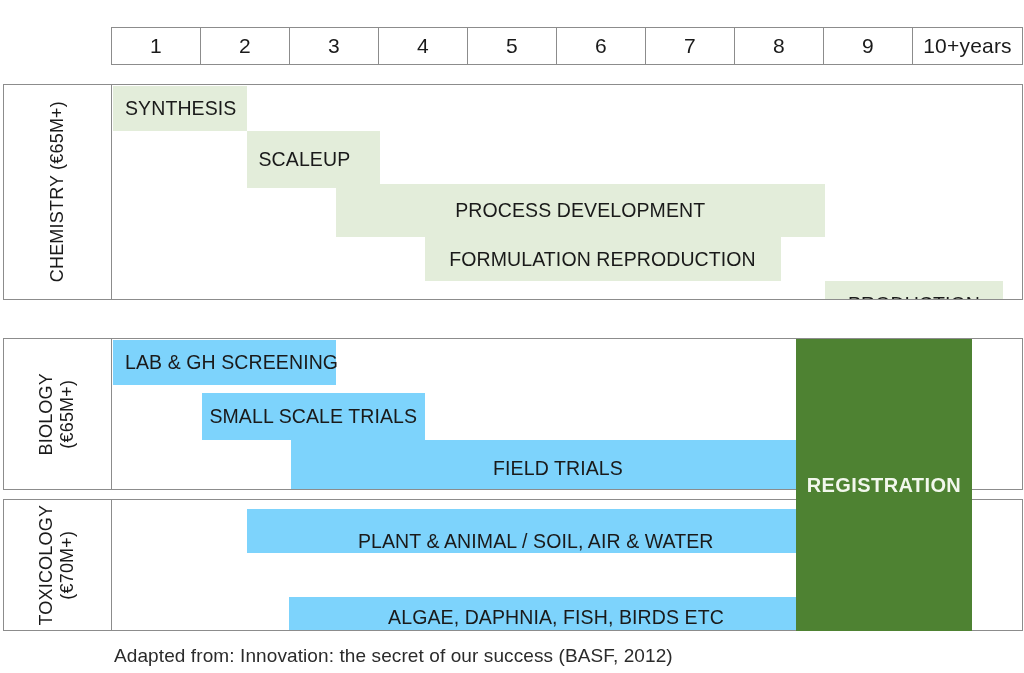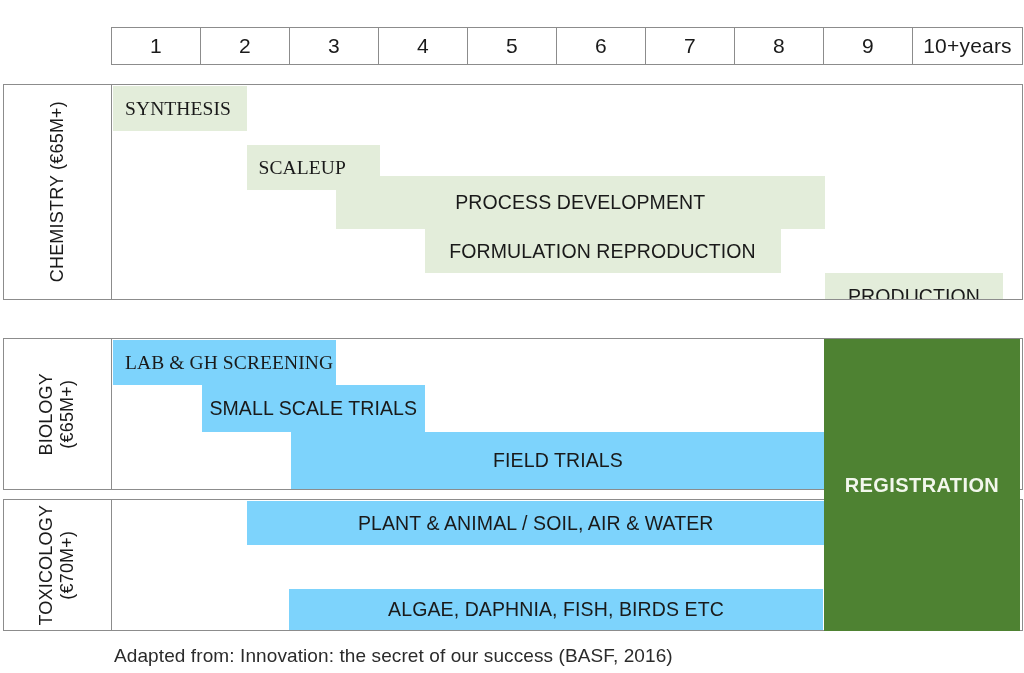--- a/index.html
+++ b/index.html
@@ -107,29 +107,29 @@
     display: flex;
     align-items: center;
     font-size: 19.5px;
     letter-spacing: 0.1px;
     color: #1a1a1a;
     white-space: nowrap;
   }
   .bar.light { background: #e3edda; }
   .bar.mid   { background: #7dd3fc; }
   .bar .bar-text { padding: 0 12px; }
-  .bar.align-left   { justify-content: flex-start; font-family: Liberation Serif, serif; }
-  .bar.align-center { justify-content: center; }
+  .bar.align-left   { justify-content: flex-start; }
+  .bar.align-center { justify-content: center; margin-top: 8px; }
 
   
   #registration-block {
     position: absolute;
-    left: 824px;
+    left: 796px;
     top: 339px;
-    width: 196px;
+    width: 176px;
     height: 292px;
     background: #4e8232;
     display: flex;
     align-items: center;
     justify-content: center;
     z-index: 8;
   }
   #registration-block .reg-text {
     color: #f2f7ec;
     font-size: 20px;
@@ -167,21 +167,21 @@
     </div>
 
   <div class="band" id="band-chemistry">
     <div class="band-label">
       <div class="rot">CHEMISTRY (€65M+)</div>
     </div>
     <div class="band-plot" id="plot-chemistry">
         <div class="bar light align-left" style="left: 1px; width: 133.5px; top: 1px; height: 45px;">
           <span class="bar-text">SYNTHESIS</span>
         </div>
-        <div class="bar light align-left" style="left: 134.5px; width: 133.5px; top: 60px; height: 45px;">
+        <div class="bar light align-left" style="left: 134.5px; width: 133.5px; top: 46px; height: 57px;">
           <span class="bar-text">SCALEUP</span>
         </div>
         <div class="bar light align-center" style="left: 223.5px; width: 489.5px; top: 91px; height: 53px;">
           <span class="bar-text">PROCESS DEVELOPMENT</span>
         </div>
         <div class="bar light align-center" style="left: 312.5px; width: 356px; top: 144px; height: 44px;">
           <span class="bar-text">FORMULATION REPRODUCTION</span>
         </div>
         <div class="bar light align-center" style="left: 713px; width: 178px; top: 188px; height: 46px;">
           <span class="bar-text">PRODUCTION</span>
@@ -210,28 +210,28 @@
   </div>
 
   <div class="band" id="band-toxicology">
     <div class="band-label">
       <div class="rot two-line">
         <span>TOXICOLOGY</span><br>
         <span>(€70M+)</span>
       </div>
     </div>
     <div class="band-plot" id="plot-toxicology">
-        <div class="bar mid align-center" style="left: 134.5px; width: 578.5px; top: 1px; height: 44px;">
+        <div class="bar mid align-center" style="left: 134.5px; width: 578.5px; top: 1px; height: 44px; align-items: flex-end;">
           <span class="bar-text">PLANT &amp; ANIMAL / SOIL, AIR &amp; WATER</span>
         </div>
         <div class="bar mid align-center" style="left: 177px; width: 534px; top: 89px; height: 41px;">
           <span class="bar-text">ALGAE, DAPHNIA, FISH, BIRDS ETC</span>
         </div>
       </div>
   </div>
 
   <div id="registration-block">
     <span class="reg-text">REGISTRATION</span>
   </div>
 
-  <div id="caption">Adapted from: Innovation: the secret of our success (BASF, 2016)</div>
+  <div id="caption">Adapted from: Innovation: the secret of our success (BASF, 2012)</div>
 
 </div>
 
 </body></html>

